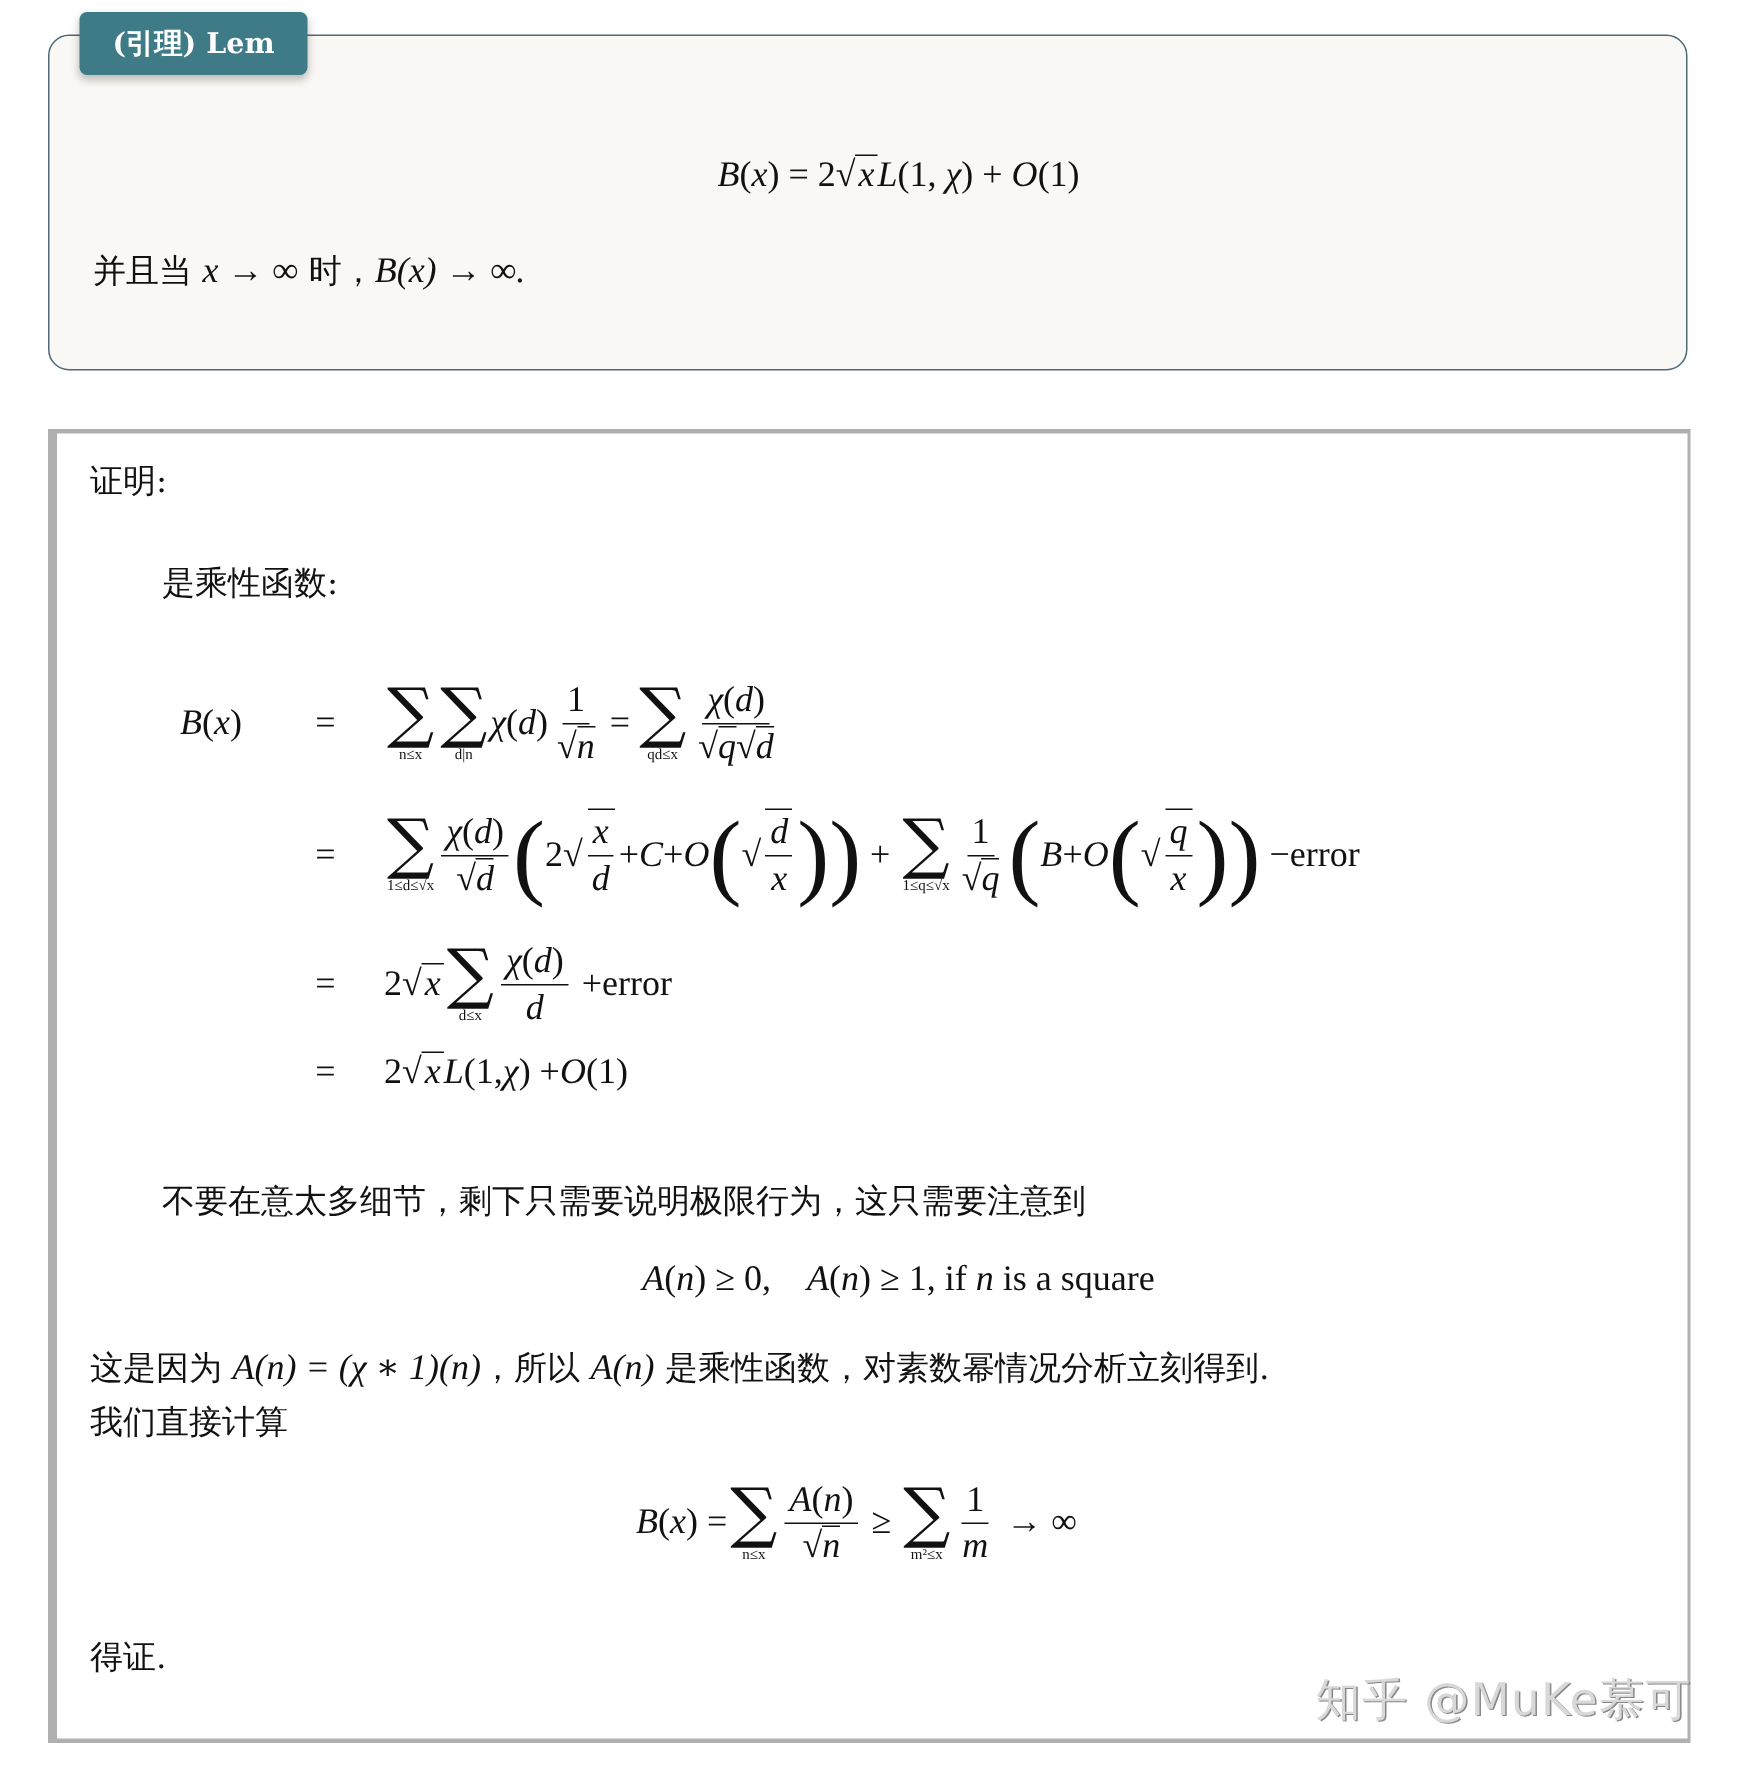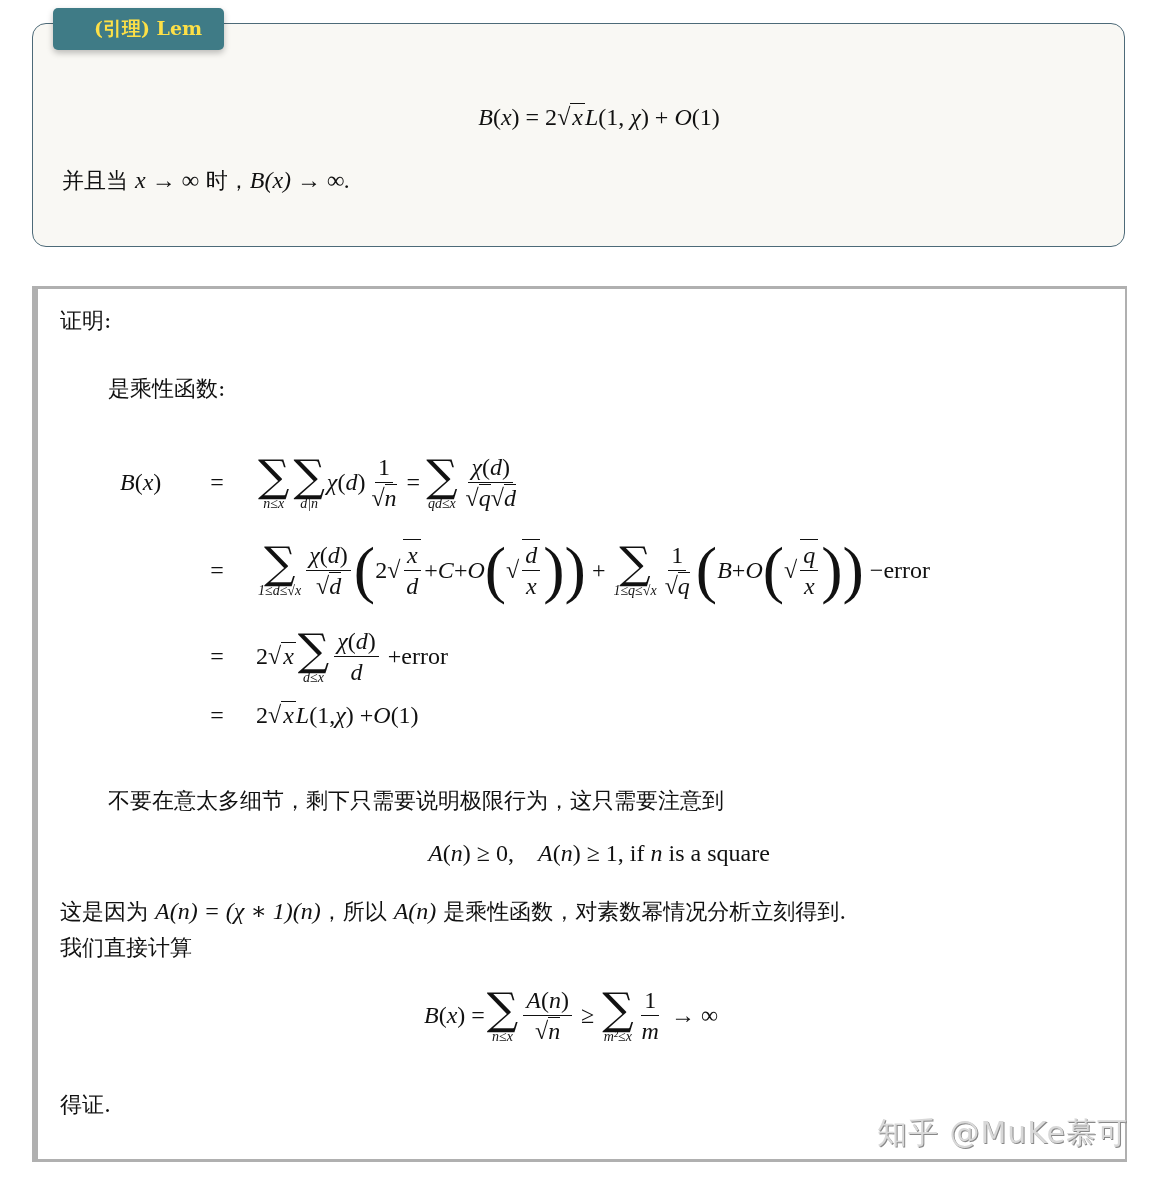--- a/index.html
+++ b/index.html
@@ -7,38 +7,37 @@
          font-family: "DejaVu Serif", serif; color: #111; }
   .math { font-family: "Liberation Serif", "DejaVu Serif", serif; font-size: 24px; }
   .mi { font-style: italic; }
   .lemma-box {
     position: absolute; left: 32px; top: 23px; width: 1093px; height: 224px;
     background: #f9f8f4; border: 1.5px solid #4d6a78; border-radius: 14px;
     box-sizing: border-box;
   }
   .badge {
     position: absolute; left: 53px; top: 8px; width: 152px; height: 42px;
-    background: #3f7b86; border-radius: 5px; color: #fde047;
+    background: #3f7b86; border-radius: 5px; color: #ffffff;
     font-family: "DejaVu Serif", serif; font-weight: bold; font-size: 19px;
     display: flex; align-items: center; justify-content: center;
     box-shadow: 0 3px 6px rgba(0,0,0,0.25);
-    padding-left: 19px;
   }
   .centered { position: absolute; left: 0; right: 0; text-align: center; white-space: nowrap; padding-left: 40px; }
   .line { position: absolute; white-space: nowrap; font-size: 22px; }
   .proof-box {
     position: absolute; left: 32px; top: 286px; width: 1095px; height: 876px;
     border-top: 3px solid #b0b0b0; border-right: 2px solid #b0b0b0;
     border-bottom: 3px solid #b0b0b0; border-left: 6px solid #b0b0b0;
     box-sizing: border-box; background: #fff;
   }
   .proof-title { position: absolute; left: 60px; top: 306px; font-weight: normal; font-size: 22px; }
   .sum { display: inline-flex; flex-direction: column; align-items: center; vertical-align: middle; margin: 0 2px; }
   .sum .sig { font-size: 44px; line-height: 42px; font-family: "DejaVu Serif", serif; }
-  .sum .sub { font-size: 14px; font-style: italic; line-height: 14px; text-align: center; }
+  .sum .sub { font-size: 10px; line-height: 14px; text-align: center; }
   .frac { display: inline-flex; flex-direction: column; align-items: center; vertical-align: middle; margin: 0 3px; }
   .frac .num { border-bottom: 1.3px solid #111; padding: 0 3px; line-height: 30px; }
   .frac .den { line-height: 30px; padding: 0 3px; }
   .sqrt { display: inline-block; }
   .sqrt .rad { border-top: 1.3px solid #111; padding: 0 2px; }
   .big-paren { font-size: 64px; vertical-align: middle; font-weight: 200; line-height: 1; }
   .eqrow { position: absolute; white-space: nowrap; display: flex; align-items: center; }
   .watermark { position: absolute; right: 30px; top: 1113px; font-family: "DejaVu Sans", sans-serif;
                font-size: 30px; color: #d8d8d8; text-shadow: 1px 1px 0 #888; letter-spacing: 1px; }
 </style>

